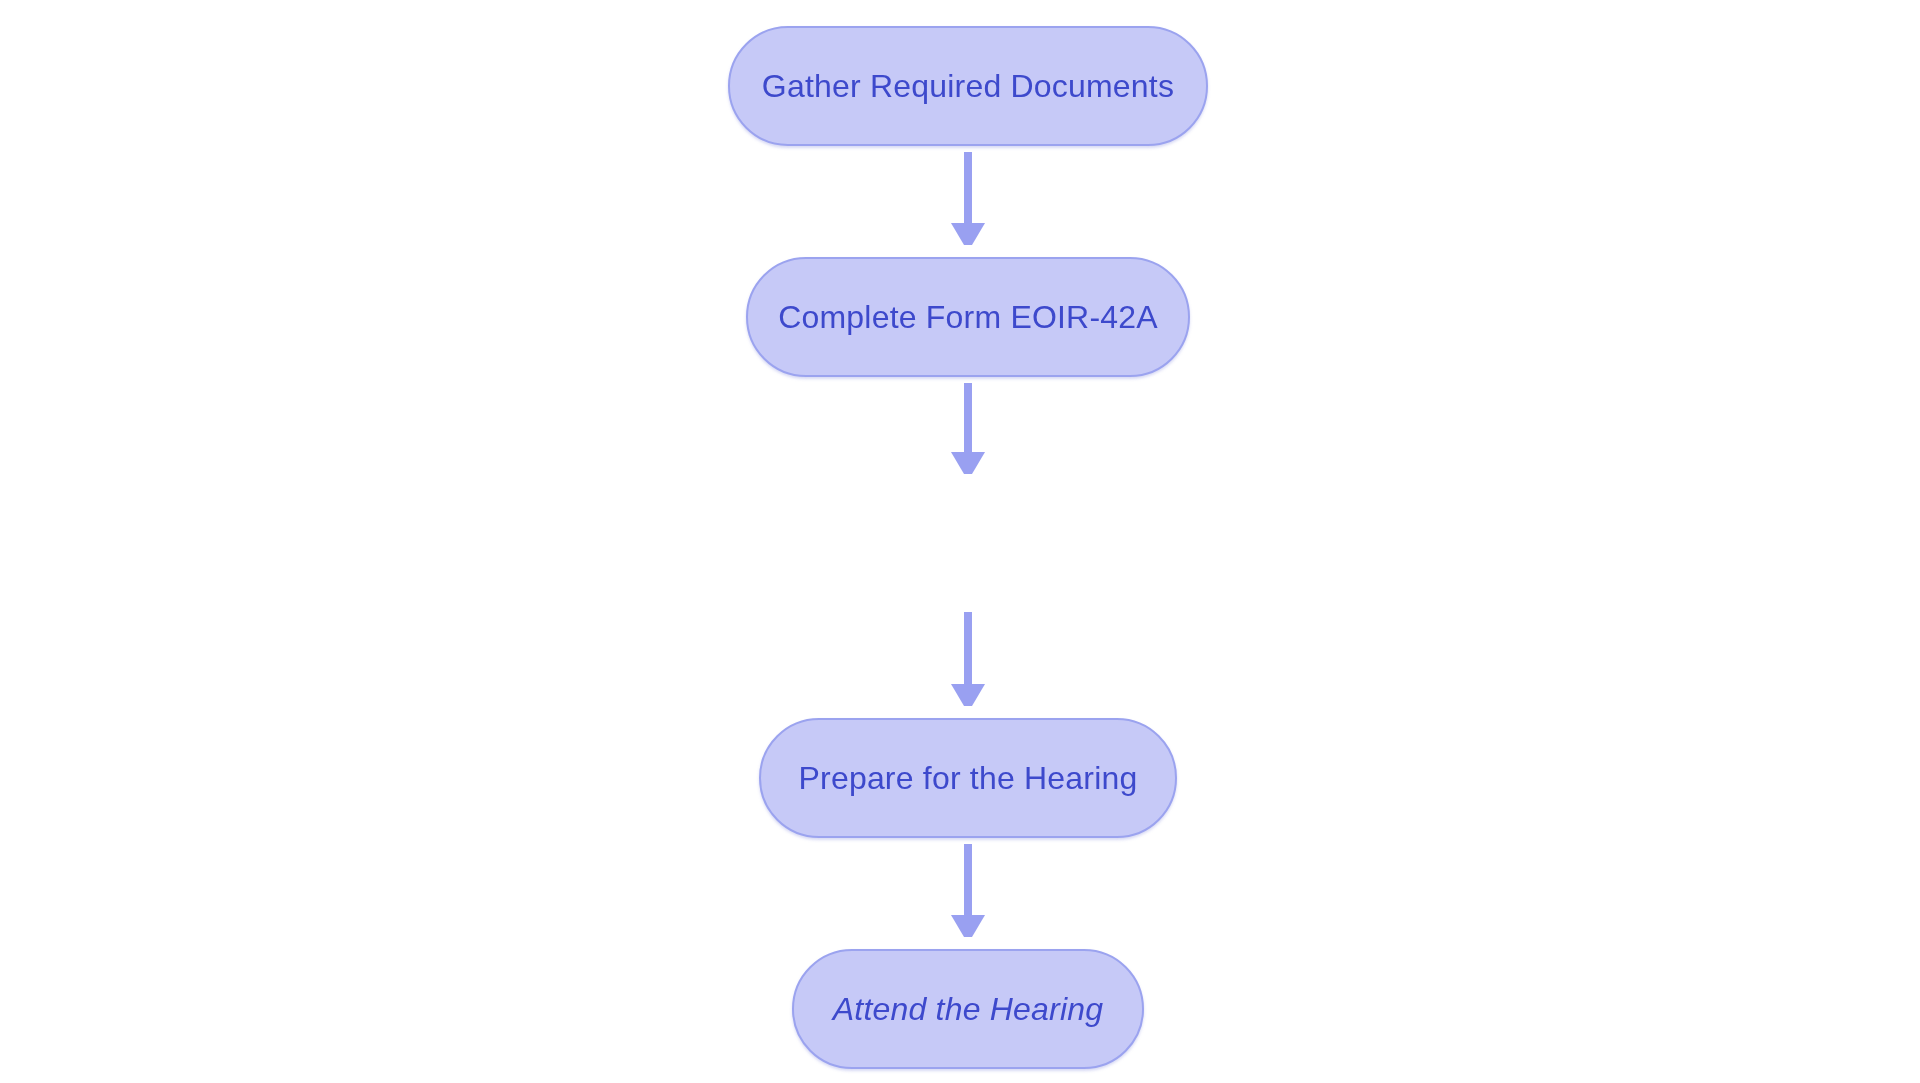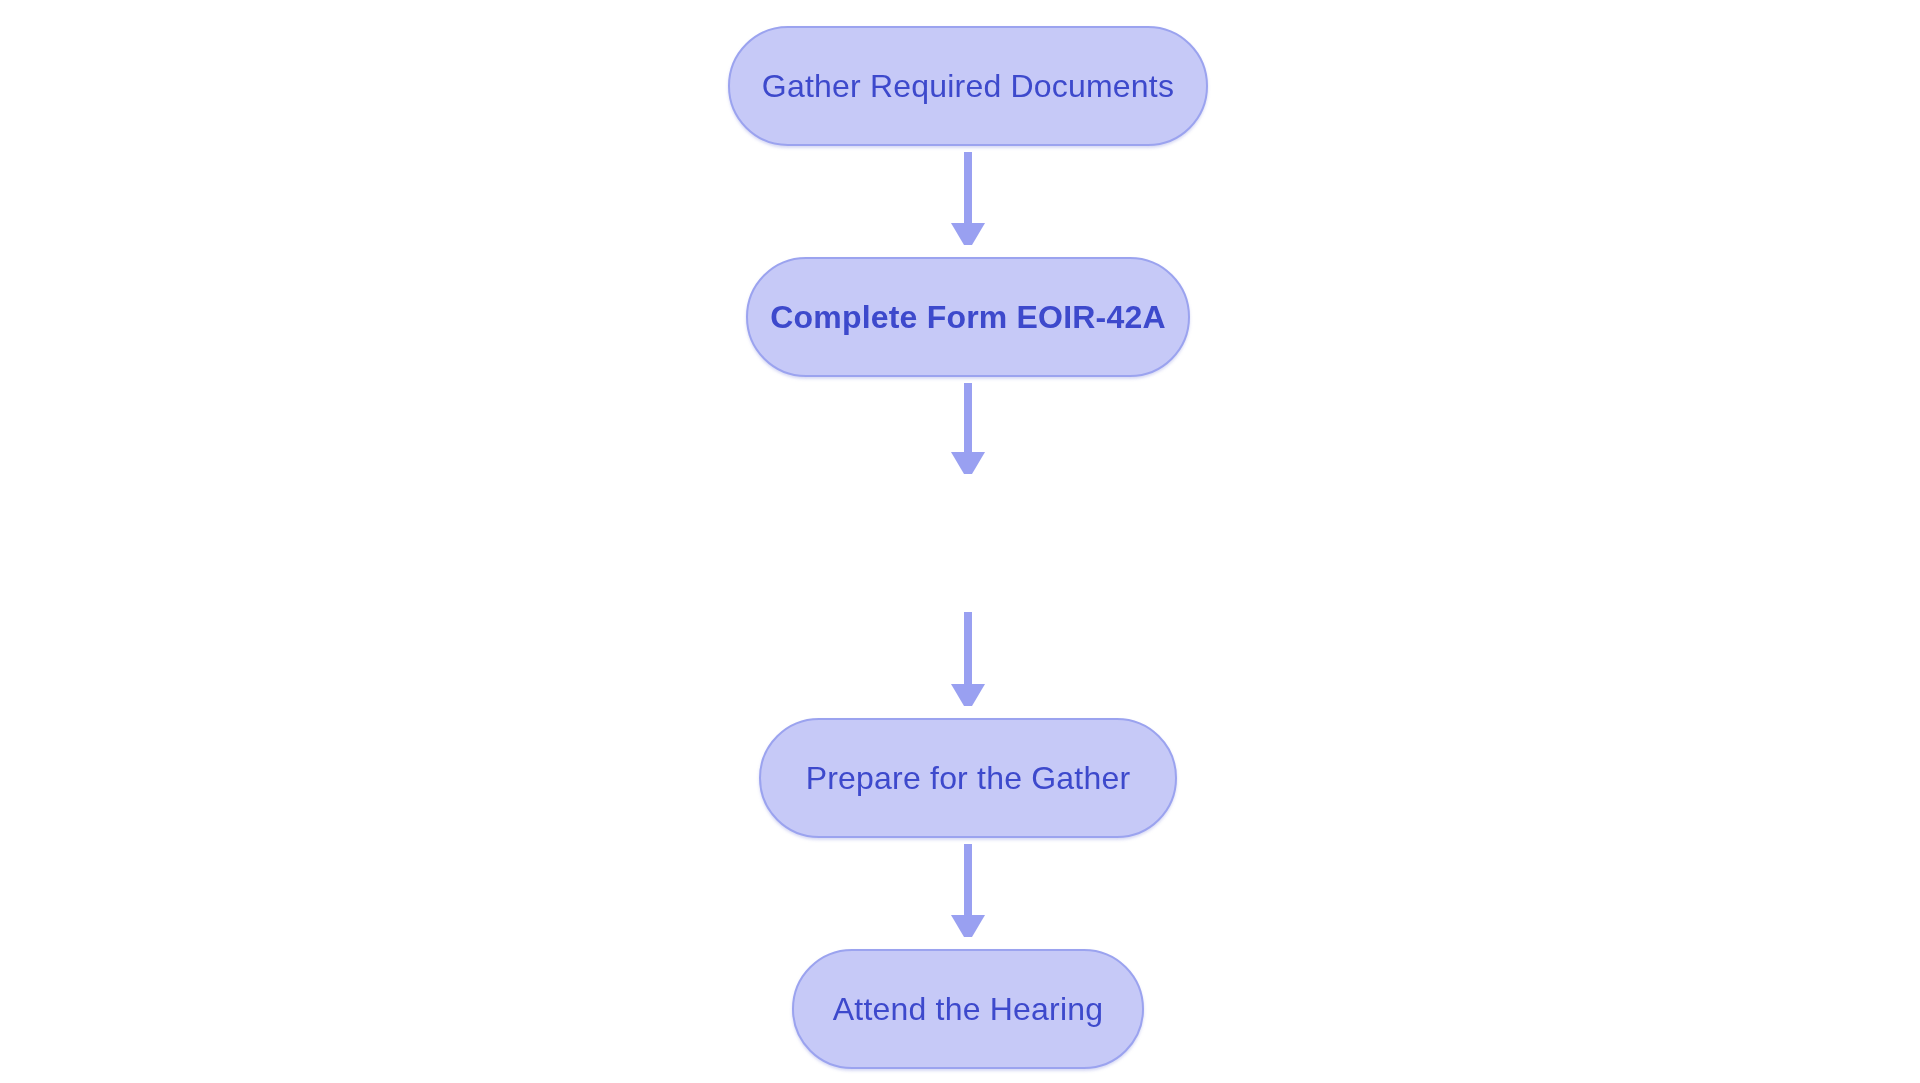--- a/index.html
+++ b/index.html
@@ -31,24 +31,24 @@
     background: var(--node-fill);
     border: 2px solid var(--node-border);
     box-shadow: 0 2px 3px rgba(140, 146, 224, 0.35);
     color: var(--node-text);
     font-size: 32px;
     letter-spacing: 0.2px;
     text-align: center;
     white-space: nowrap;
   }
   #node-1 { left: 720px; top: 18px;  width: 480px; }
-  #node-2 { left: 738px; top: 249px; width: 444px; font-weight: bold; }
+  #node-2 { left: 738px; top: 249px; width: 444px; }
   #node-3 { left: 783px; top: 478px; width: 354px; }
   #node-4 { left: 751px; top: 710px; width: 418px; }
-  #node-5 { left: 784px; top: 941px; width: 352px; }
+  #node-5 { left: 784px; top: 941px; width: 352px; font-style: italic; }
 
   .arrow {
     position: absolute;
     left: 947px;
     width: 26px;
     display: flex;
     flex-direction: column;
     align-items: center;
   }
   #arrow-1 { top: 140px; height: 109px; }
@@ -91,21 +91,21 @@
     <div class="arrow-head"></div>
   </div>
 
 
   <div class="arrow" id="arrow-3">
     <div class="arrow-line"></div>
     <div class="arrow-head"></div>
   </div>
 
   <div class="node" id="node-4">
-    <span>Prepare for the Gather</span>
+    <span>Prepare for the Hearing</span>
   </div>
 
   <div class="arrow" id="arrow-4">
     <div class="arrow-line"></div>
     <div class="arrow-head"></div>
   </div>
 
   <div class="node" id="node-5">
     <span>Attend the Hearing</span>
   </div>

